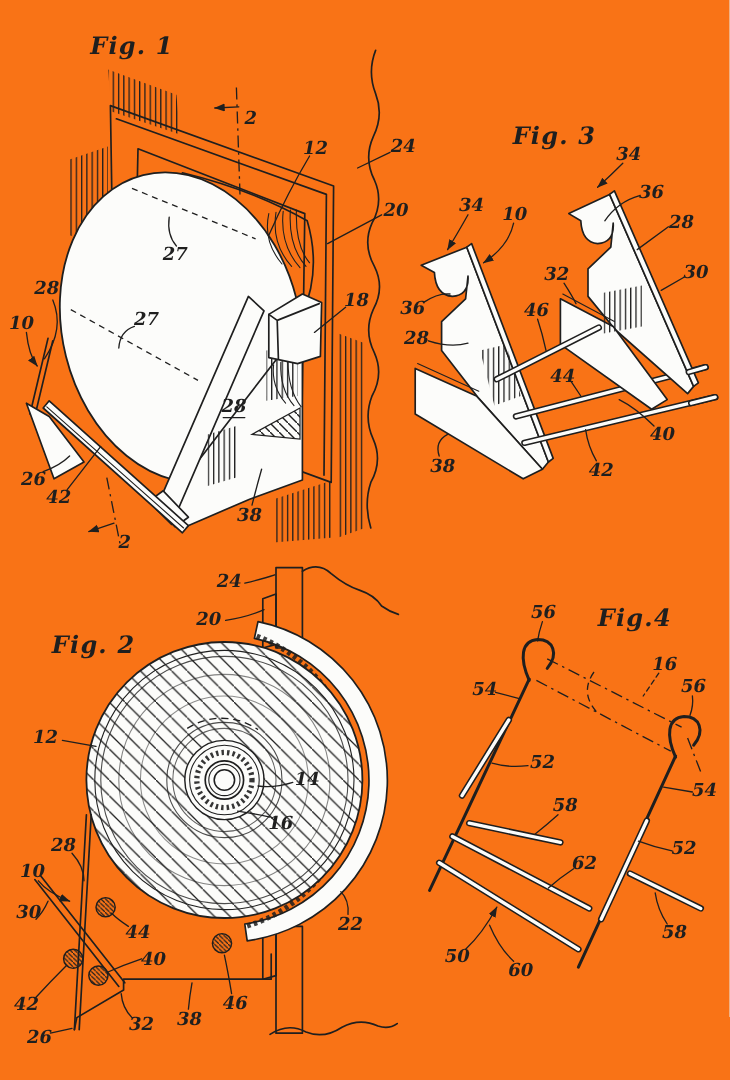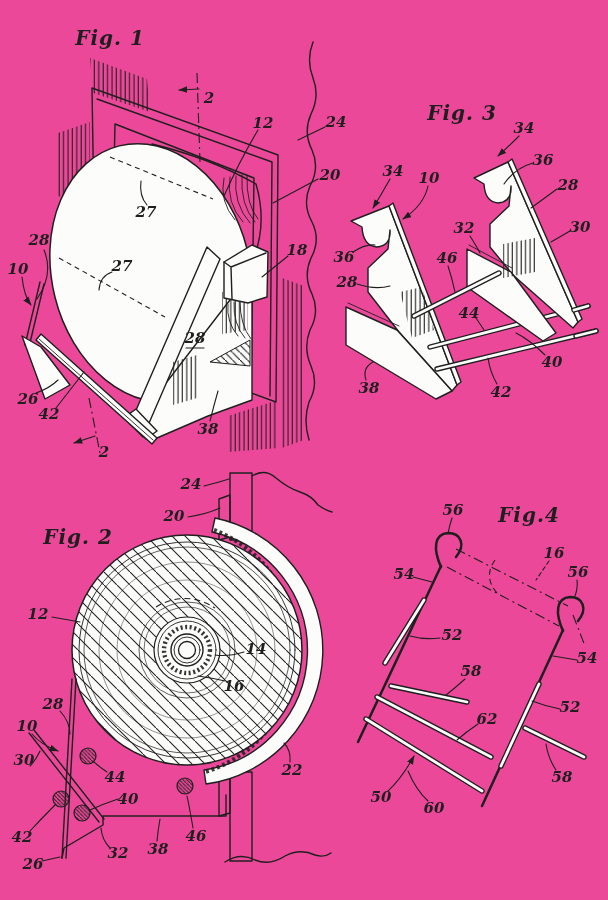--- a/index.html
+++ b/index.html
@@ -1,16 +1,16 @@
 <!DOCTYPE html>
 <html><head>
 <meta charset="utf-8">
 <style>
   html,body{margin:0;padding:0;background:#e8e8e8;}
-  #sheet{position:relative;width:608px;height:900px;background:#ec4899;overflow:hidden;
+  #sheet{position:relative;width:608px;height:900px;background:#f97316;overflow:hidden;
          font-family:"DejaVu Serif", serif;}
   svg{display:block}
   .ink{fill:none;stroke:#1f1f1f;stroke-width:1.4;stroke-linejoin:round;stroke-linecap:round;}
   .thin{fill:none;stroke:#1f1f1f;stroke-width:0.9;stroke-linejoin:round;stroke-linecap:round;}
   .solid{fill:#fcfcfa;stroke:#1f1f1f;stroke-width:1.4;stroke-linejoin:round;}
   .ref{font:italic 600 15px "DejaVu Serif", serif;fill:#1f1f1f;}
   .ftitle{font:italic 600 20px "DejaVu Serif", serif;fill:#1f1f1f;letter-spacing:1px;}
   .lead{fill:none;stroke:#1f1f1f;stroke-width:1.1;stroke-linecap:round;}
   .dash{fill:none;stroke:#1f1f1f;stroke-width:1.1;stroke-dasharray:5 4;}
   .phantom{fill:none;stroke:#1f1f1f;stroke-width:1.1;stroke-dasharray:10 4 2 4;}

